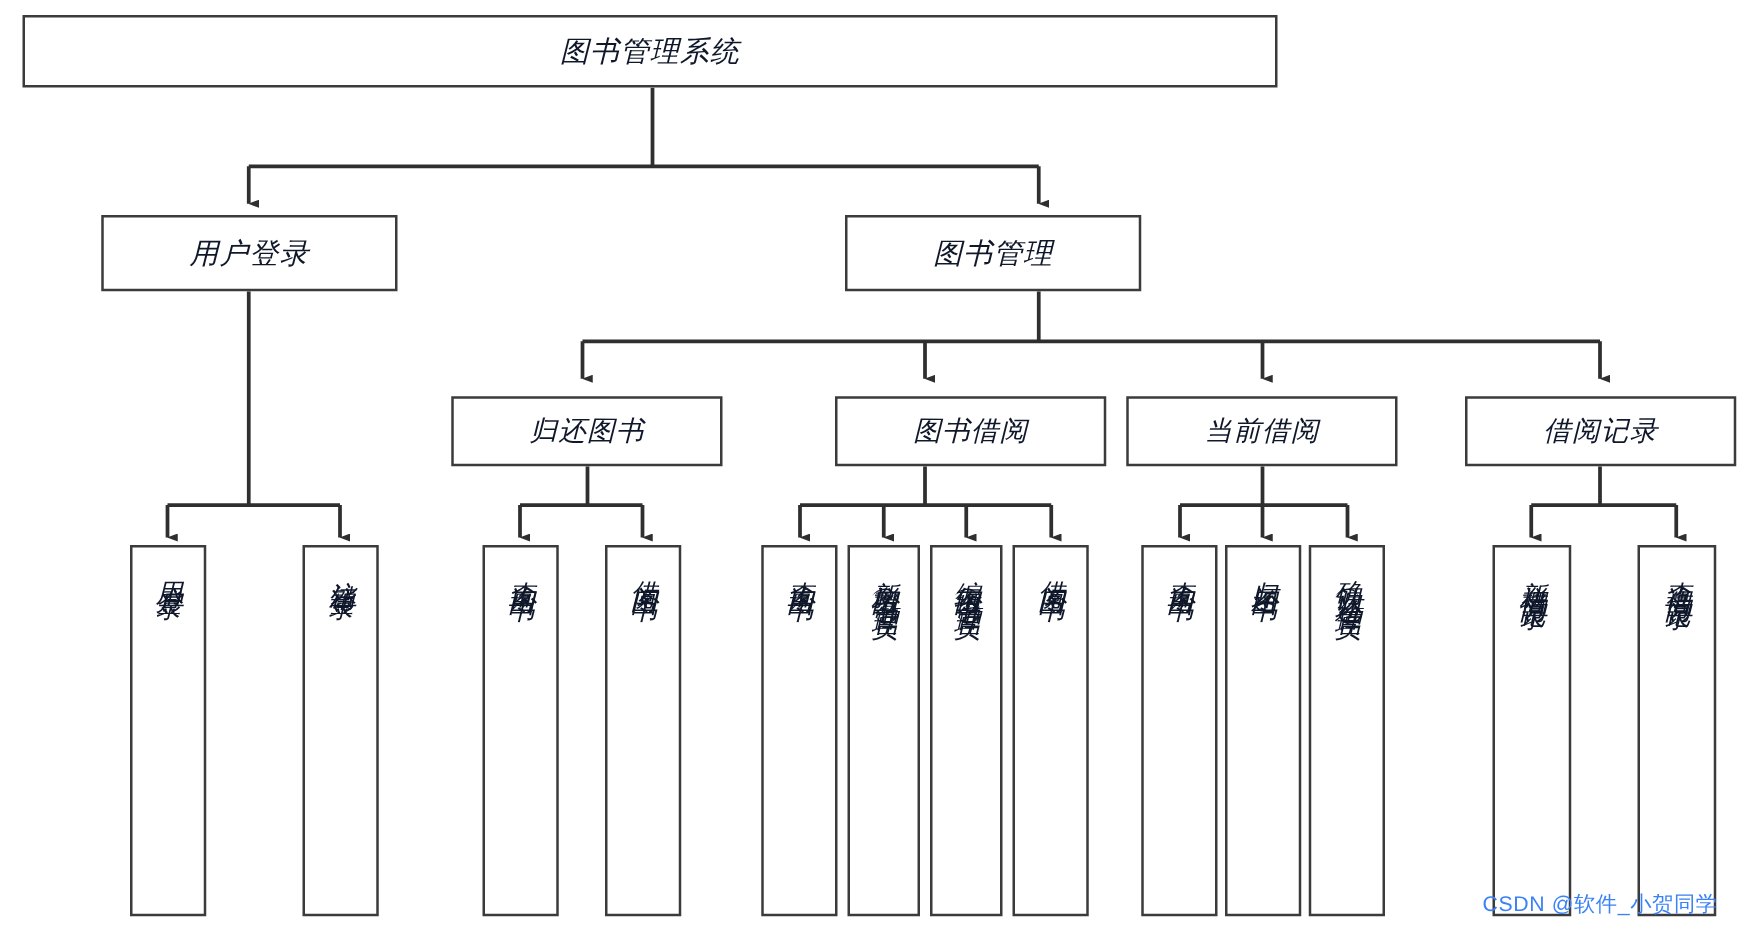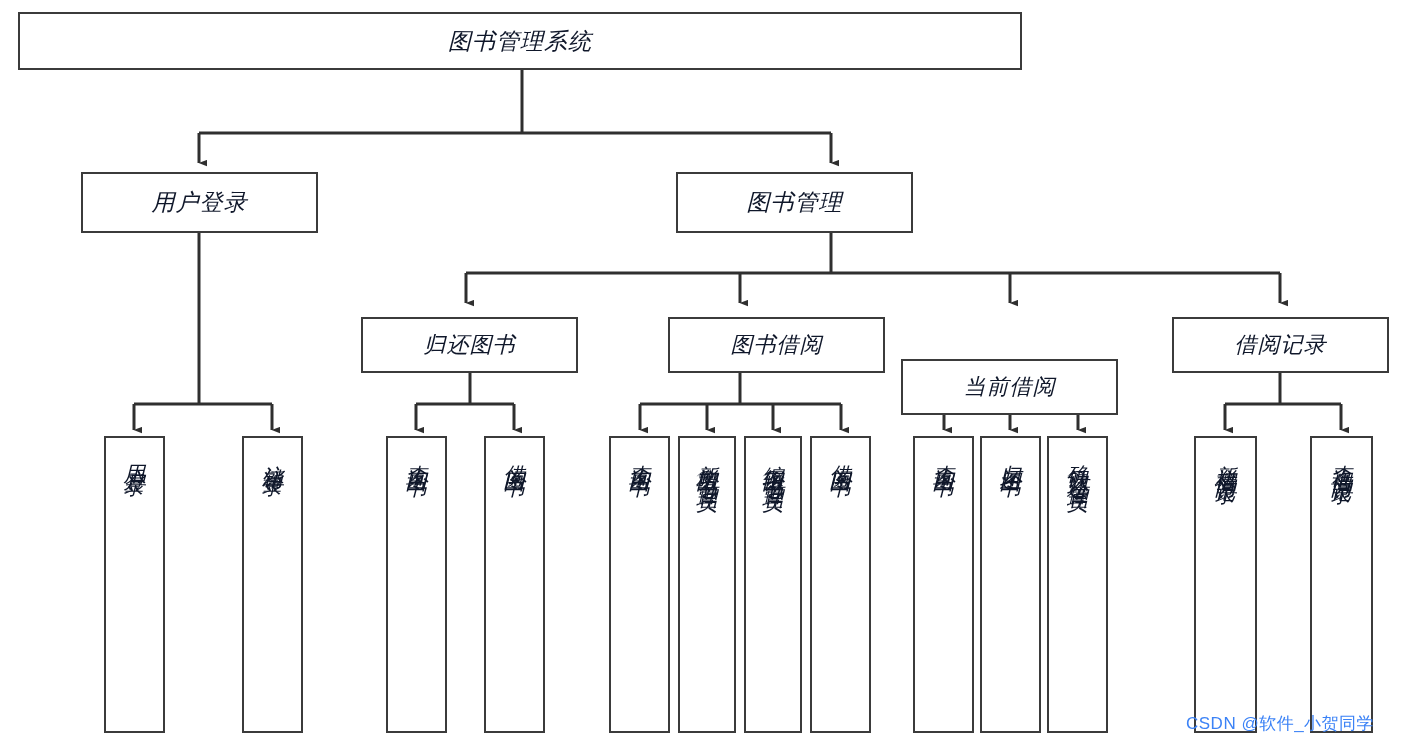--- a/index.html
+++ b/index.html
@@ -135,21 +135,21 @@
   <div class="node l1" style="left:676px; top:172px; width:237px; height:61px;">
     <span class="label">图书管理</span>
   </div>
 
   <div class="node l2" style="left:361px; top:317px; width:217px; height:56px;">
     <span class="label">归还图书</span>
   </div>
   <div class="node l2" style="left:632px; top:317px; width:217px; height:56px;margin-left:36px;">
     <span class="label">图书借阅</span>
   </div>
-  <div class="node l2" style="left:901px; top:317px; width:217px; height:56px;margin-top:42px;">
+  <div class="node l2" style="left:901px; top:317px; width:217px; height:56px;">
     <span class="label">当前借阅</span>
   </div>
   <div class="node l2" style="left:1172px; top:317px; width:217px; height:56px;">
     <span class="label">借阅记录</span>
   </div>
 
   <div class="node leaf" style="left:104px; top:436px; width:61px; height:297px;">
     <span class="label">用户登录</span>
   </div>
   <div class="node leaf" style="left:242px; top:436px; width:61px; height:297px;">

